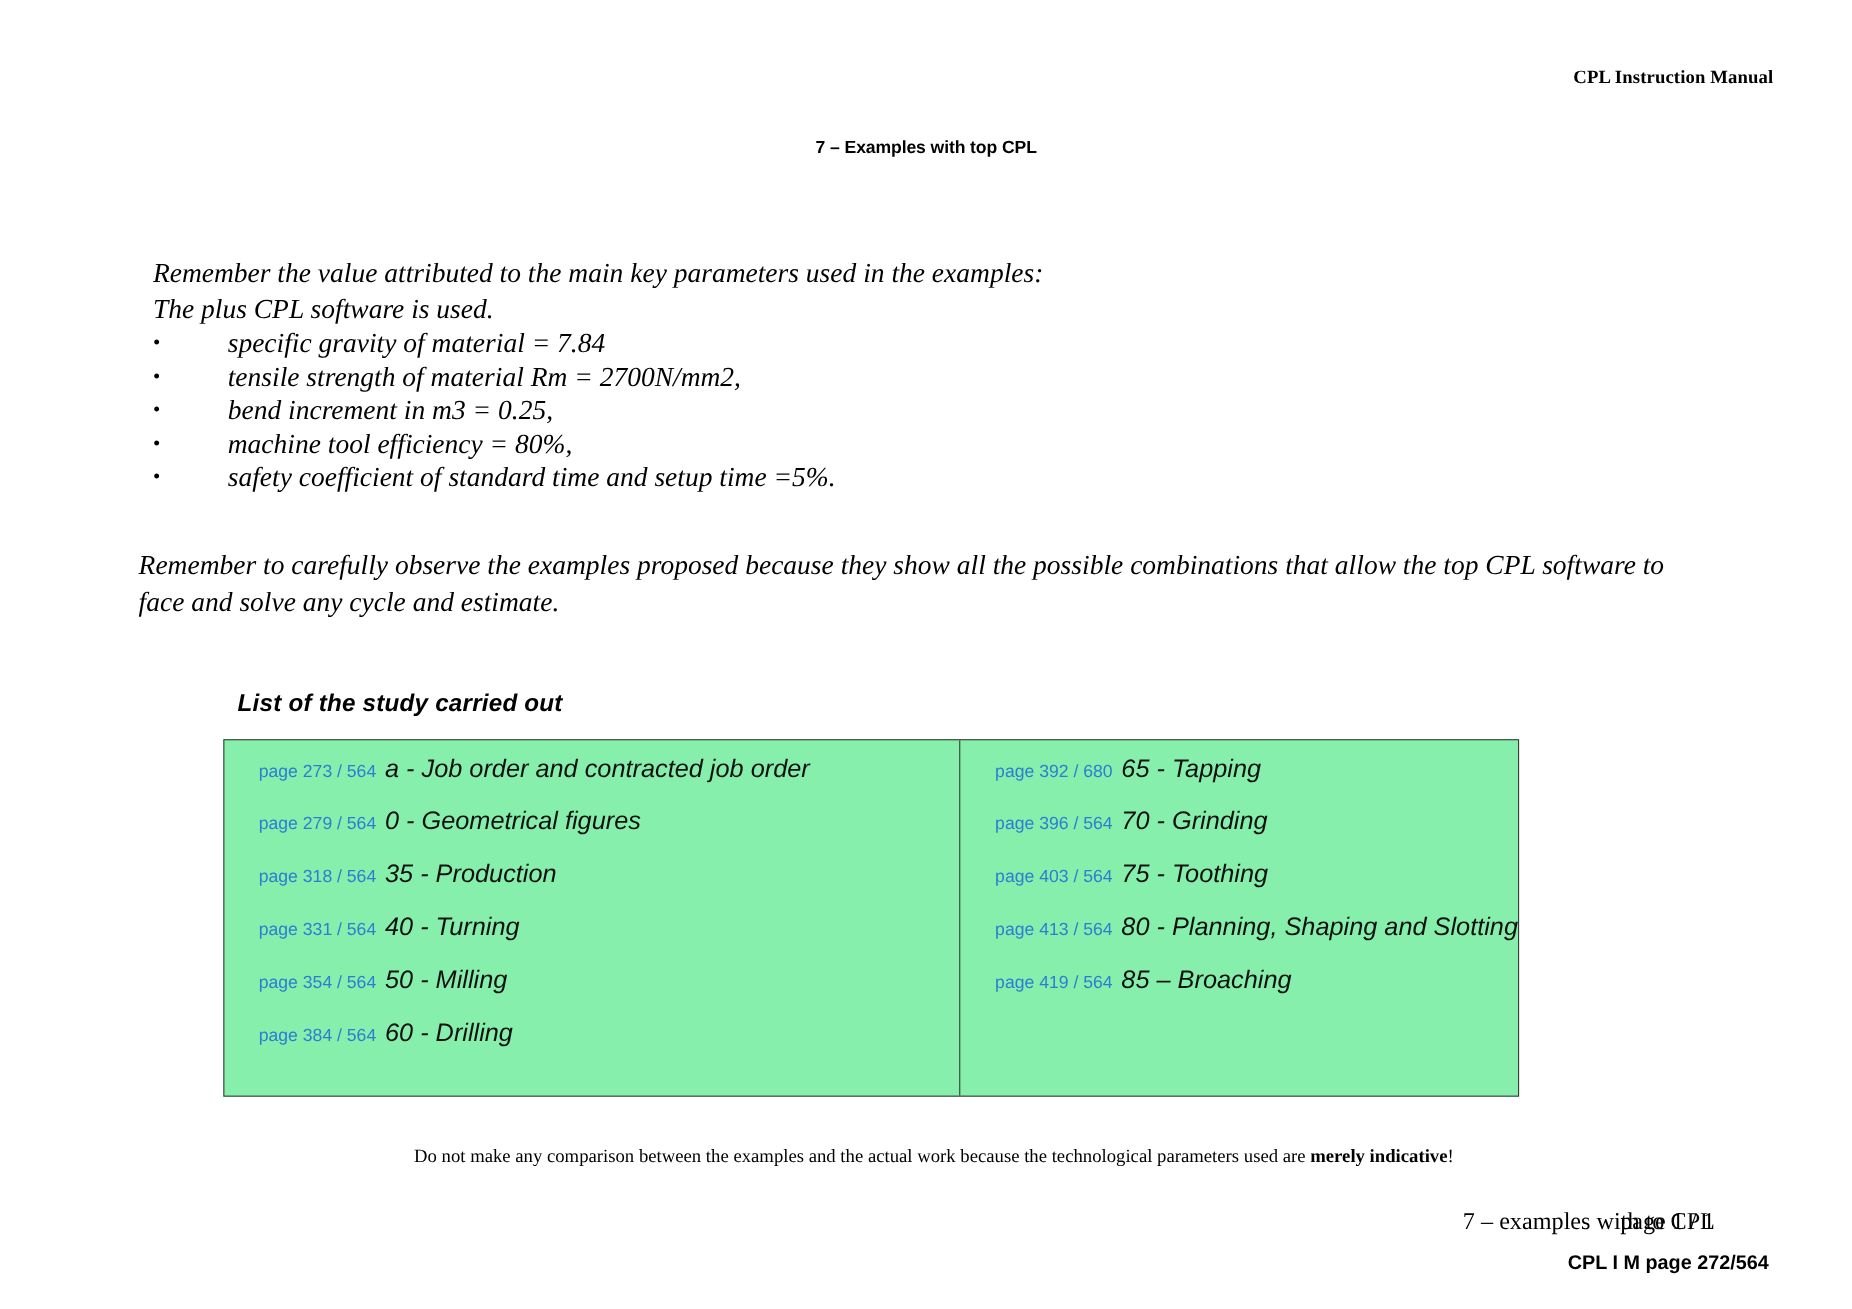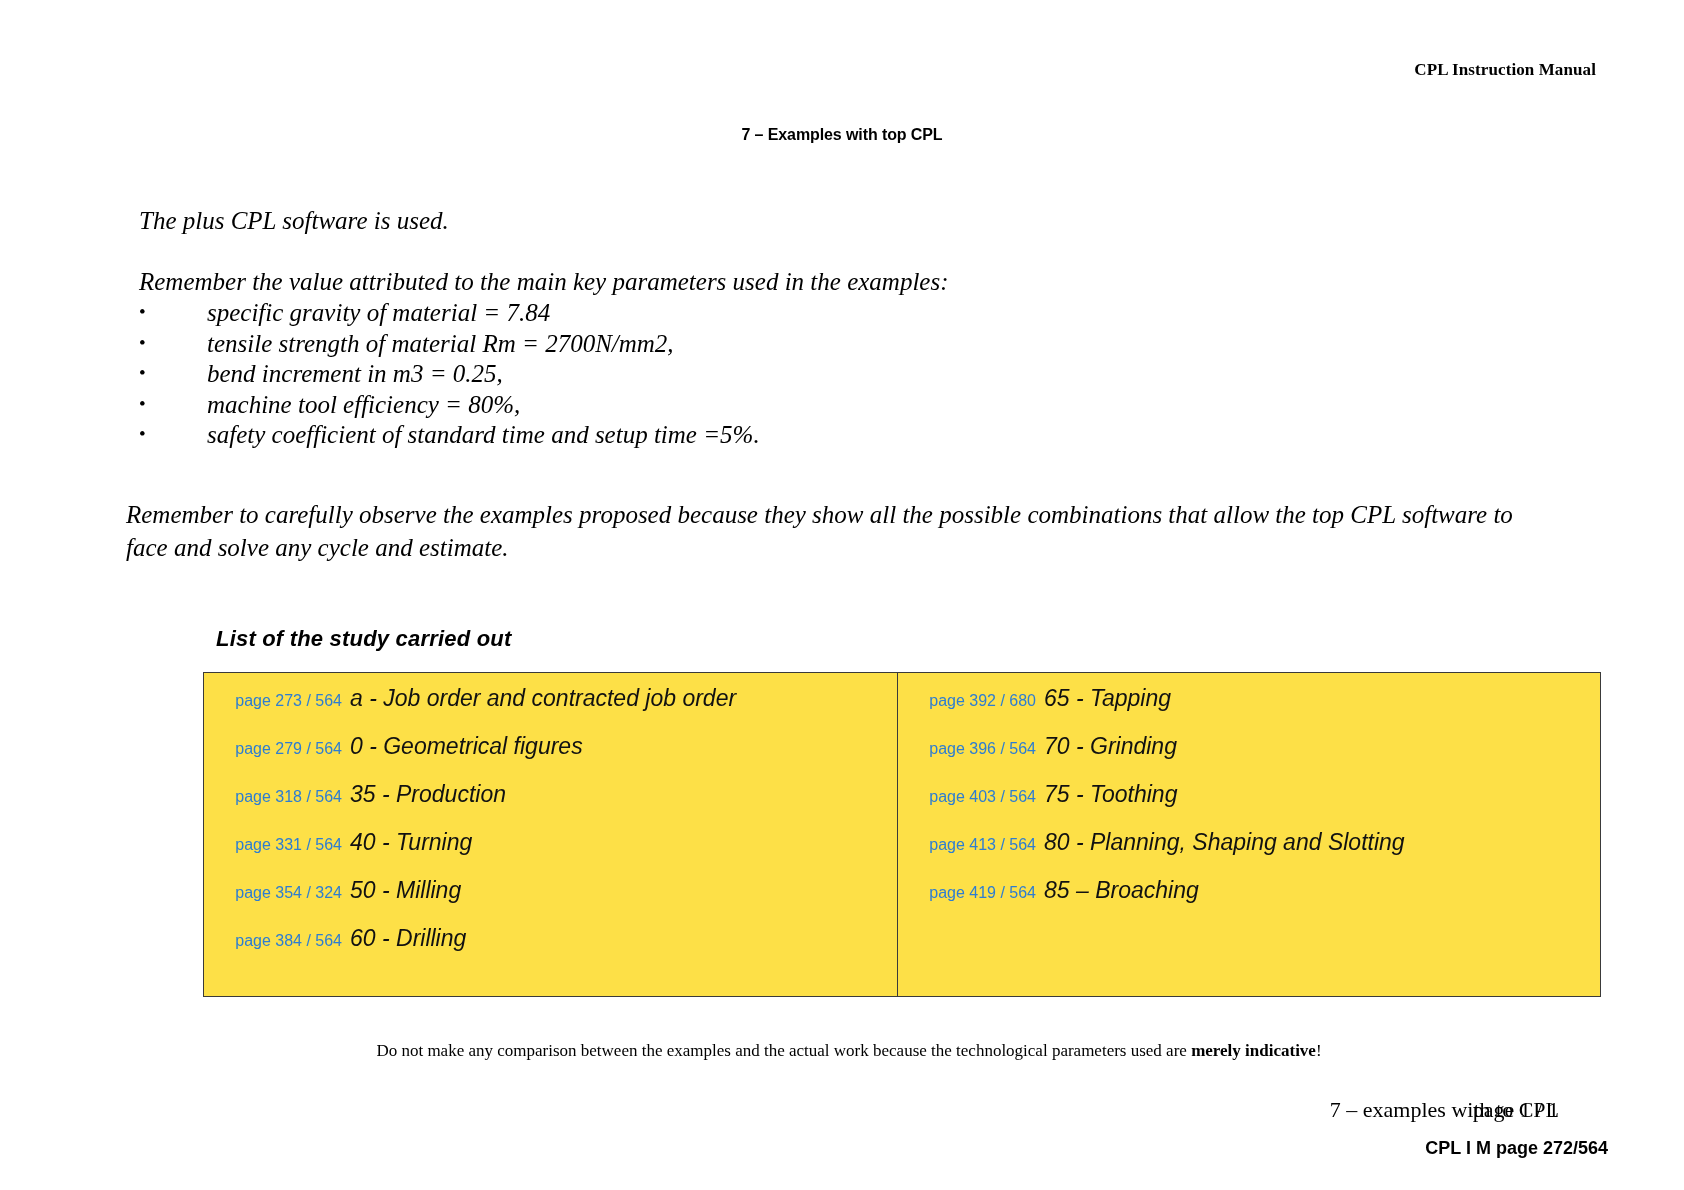--- a/index.html
+++ b/index.html
@@ -14,21 +14,21 @@
     background: #ffffff;
     overflow: hidden;
     font-family: "Liberation Serif", serif;
     color: #000000;
   }
 
   
   .doc-header {
     position: absolute;
     top: 60px;
-    right: 88px;
+    right: 72px;
     font-family: "Liberation Serif", serif;
     font-size: 17px;
     font-weight: 700;
     letter-spacing: 0.1px;
     color: #000;
   }
 
   
   .doc-title {
     position: absolute;
@@ -100,26 +100,26 @@
     font-weight: 700;
     font-size: 22px;
     letter-spacing: 0.2px;
   }
 
   
   .study-table {
     position: absolute;
     left: 203px;
     top: 672px;
-    width: 1398px;
+    width: 1178px;
     height: 325px;
     border: 1px solid #3a3a3a;
     box-sizing: border-box;
     display: flex;
-    background: #fde047;
+    background: #86efac;
   }
   .study-col {
     box-sizing: border-box;
     padding-top: 12px;
   }
   .study-col.left {
     width: 694px;
     border-right: 1px solid #3a3a3a;
   }
   .study-col.right {
@@ -197,22 +197,22 @@
 </head>
 <body>
 
 <div class="page">
 
   <div class="doc-header">CPL Instruction Manual</div>
 
   <div class="doc-title">7 – Examples with top CPL</div>
 
   <div class="body-block">
+    <p class="para spaced">Remember the value attributed to the main key parameters used in the examples:</p>
     <p class="para">The plus CPL software is used.</p>
-    <p class="para spaced">Remember the value attributed to the main key parameters used in the examples:</p>
 
     <ul class="bullets">
       <li>
         <span class="bullet-dot">•</span>
         <span>specific gravity of material = 7.84</span>
       </li>
       <li>
         <span class="bullet-dot">•</span>
         <span>tensile strength of material Rm = 2700N/mm2,</span>
       </li>
@@ -248,21 +248,21 @@
       </div>
       <div class="study-row">
         <span class="page-link">page 318 / 564</span>
         <span class="study-label">35 - Production</span>
       </div>
       <div class="study-row">
         <span class="page-link">page 331 / 564</span>
         <span class="study-label">40 - Turning</span>
       </div>
       <div class="study-row">
-        <span class="page-link">page 354 / 324</span>
+        <span class="page-link">page 354 / 564</span>
         <span class="study-label">50 - Milling</span>
       </div>
       <div class="study-row">
         <span class="page-link">page 384 / 564</span>
         <span class="study-label">60 - Drilling</span>
       </div>
     </div>
 
     <div class="study-col right">
       <div class="study-row">

